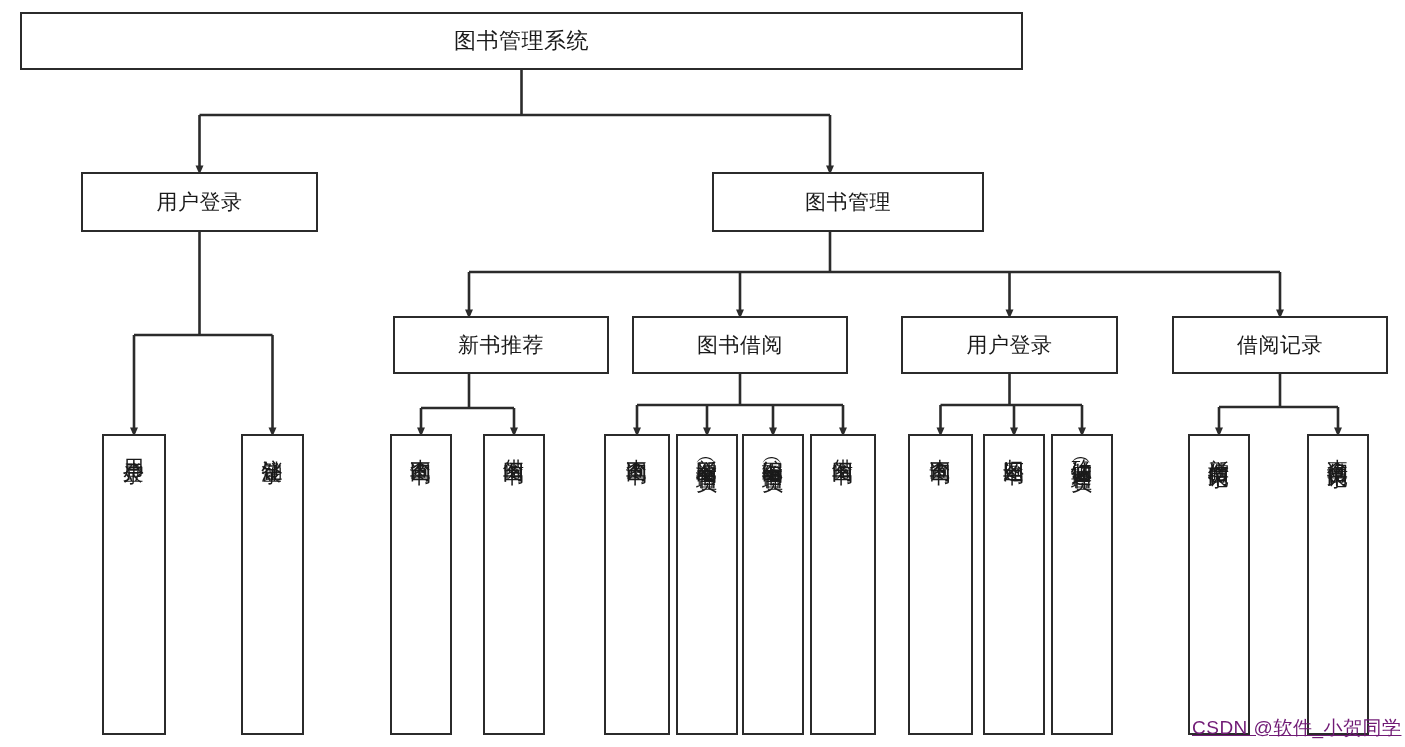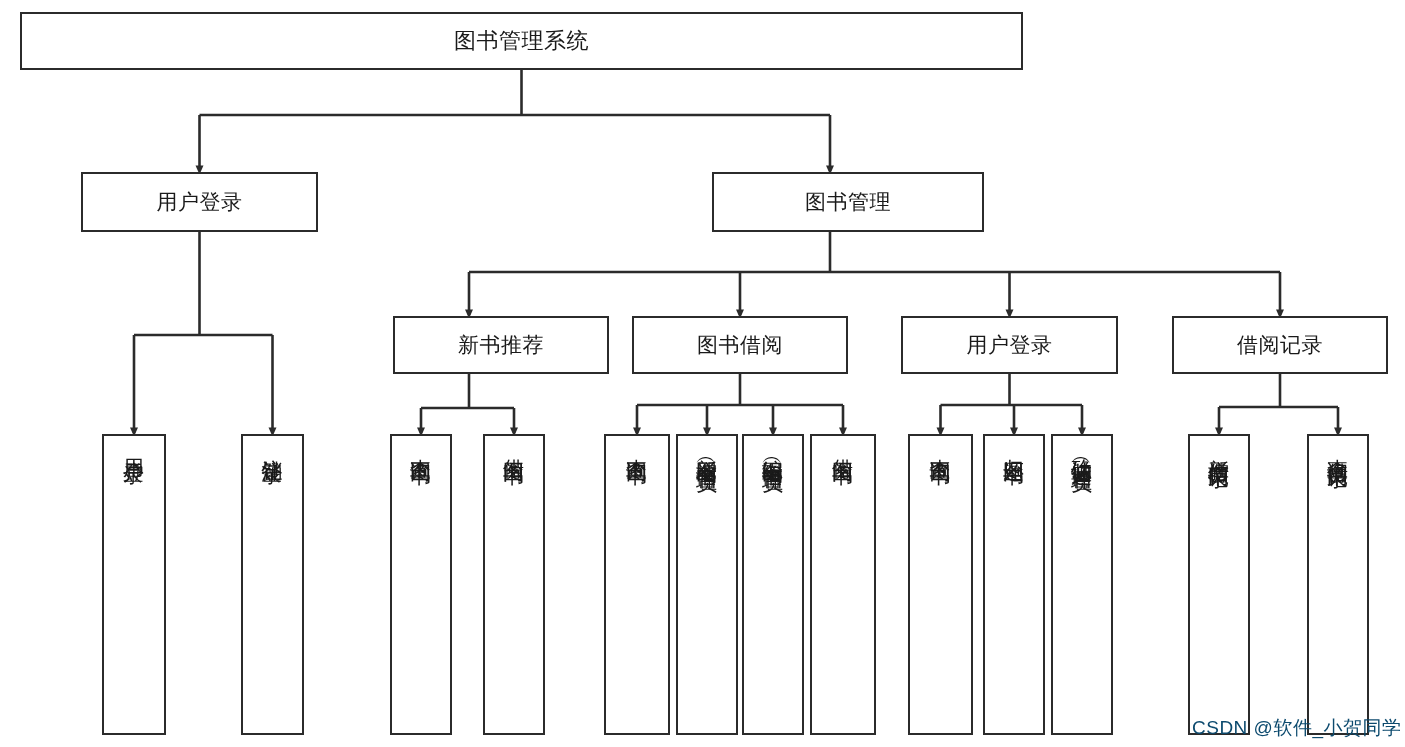--- a/index.html
+++ b/index.html
@@ -175,14 +175,14 @@
         <span class="node-label">确认归还（管理员）</span>
       </div>
       <div class="node vertical" style="left: 1188px; top: 434px; width: 62px; height: 301px;">
         <span class="node-label">新增借阅记录</span>
       </div>
       <div class="node vertical" style="left: 1307px; top: 434px; width: 62px; height: 301px;">
         <span class="node-label">查询借阅记录</span>
       </div>
     </div>
 
-  <div class="watermark" style="left: 1192px; top: 715px; color: #0c4a6e;">CSDN @软件_小贺同学</div>
+  <div class="watermark" style="left: 1192px; top: 715px; color: #701a75; text-decoration: underline;">CSDN @软件_小贺同学</div>
 </div>
 
 </body></html>

